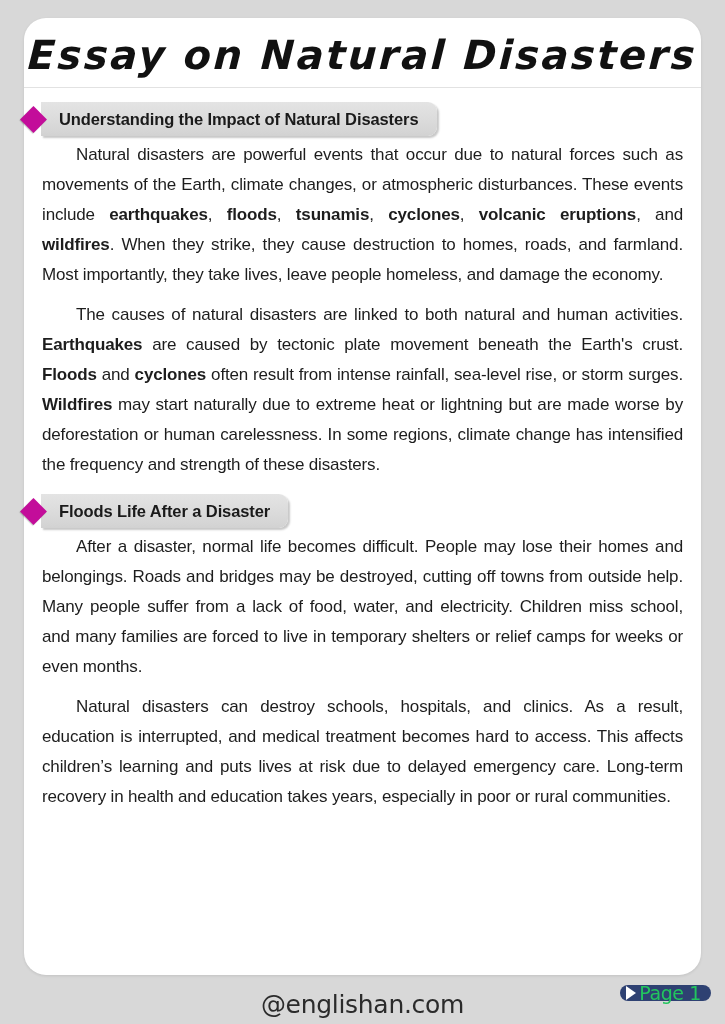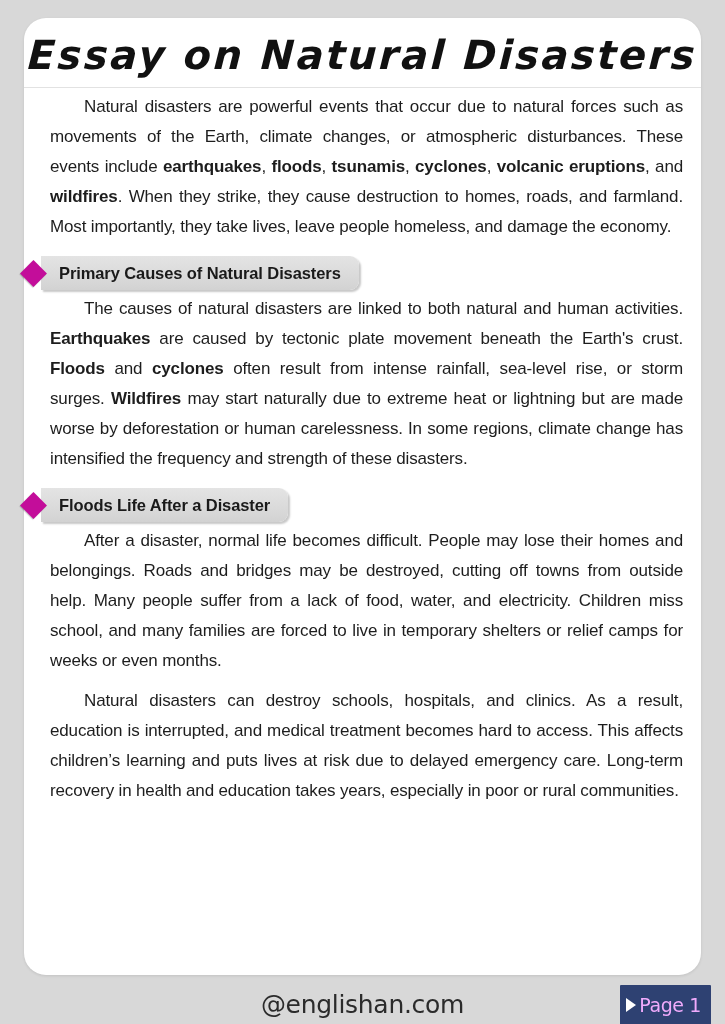--- a/index.html
+++ b/index.html
@@ -90,21 +90,21 @@
   .body-wrap {
     padding: 0 18px 0 18px;
   }
   .para {
     text-align: justify;
     text-justify: inter-word;
     text-indent: 34px;
     font-size: 17px;
     line-height: 30px;
     color: #1d1d1d;
-    margin: 4px 0 10px 8px;
+    margin: 4px 0 10px 0;
     letter-spacing: -0.15px;
   }
   .para b { font-weight: 700; }
 
   
   .footer {
     position: absolute;
     left: 0;
     bottom: 0;
     width: 725px;
@@ -118,24 +118,24 @@
     color: #2b2b2b;
     letter-spacing: -0.3px;
     font-family: "DejaVu Sans", sans-serif;
     font-weight: 400;
     margin-top: 10px;
   }
   .page-badge {
     position: absolute;
     right: 14px;
     top: 10px;
-    height: 40px;
+    height: 16px;
     background: #2e4172;
-    border-radius: 1px;
-    color: #f0abfc;
+    border-radius: 12px;
+    color: #22c55e;
     font-size: 19px;
     font-weight: 400;
     display: flex;
     align-items: center;
     padding: 0 10px 0 6px;
     font-family: "DejaVu Sans", sans-serif;
     letter-spacing: -0.4px;
   }
   .badge-arrow {
     width: 0; height: 0;
@@ -150,26 +150,26 @@
 <body>
 
 <div class="page-card">
 
   <div class="title-zone">
     <div class="doc-title">Essay on Natural Disasters</div>
   </div>
 
   <div class="body-wrap">
 
+    <div class="section-head">
+      <div class="diamond"></div>
+      <div class="pill">Understanding the Impact of Natural Disasters</div>
+    </div>
     <p class="para"><span>Natural disasters are powerful events that occur due to natural forces such as movements of the Earth, climate changes, or atmospheric disturbances. These events include </span><b>earthquakes</b><span>, </span><b>floods</b><span>, </span><b>tsunamis</b><span>, </span><b>cyclones</b><span>, </span><b>volcanic eruptions</b><span>, and </span><b>wildfires</b><span>. When they strike, they cause destruction to homes, roads, and farmland. Most importantly, they take lives, leave people homeless, and damage the economy.</span></p>
 
-    <div class="section-head">
-      <div class="diamond"></div>
-      <div class="pill">Primary Causes of Natural Disasters</div>
-    </div>
     <p class="para"><span>The causes of natural disasters are linked to both natural and human activities. </span><b>Earthquakes</b><span> are caused by tectonic plate movement beneath the Earth's crust. </span><b>Floods</b><span> and </span><b>cyclones</b><span> often result from intense rainfall, sea-level rise, or storm surges. </span><b>Wildfires</b><span> may start naturally due to extreme heat or lightning but are made worse by deforestation or human carelessness. In some regions, climate change has intensified the frequency and strength of these disasters.</span></p>
 
     <div class="section-head">
       <div class="diamond"></div>
       <div class="pill">Floods Life After a Disaster</div>
     </div>
     <p class="para"><span>After a disaster, normal life becomes difficult. People may lose their homes and belongings. Roads and bridges may be destroyed, cutting off towns from outside help. Many people suffer from a lack of food, water, and electricity. Children miss school, and many families are forced to live in temporary shelters or relief camps for weeks or even months.</span></p>
 
     <p class="para"><span>Natural disasters can destroy schools, hospitals, and clinics. As a result, education is interrupted, and medical treatment becomes hard to access. This affects children’s learning and puts lives at risk due to delayed emergency care. Long-term recovery in health and education takes years, especially in poor or rural communities.</span></p>
 

